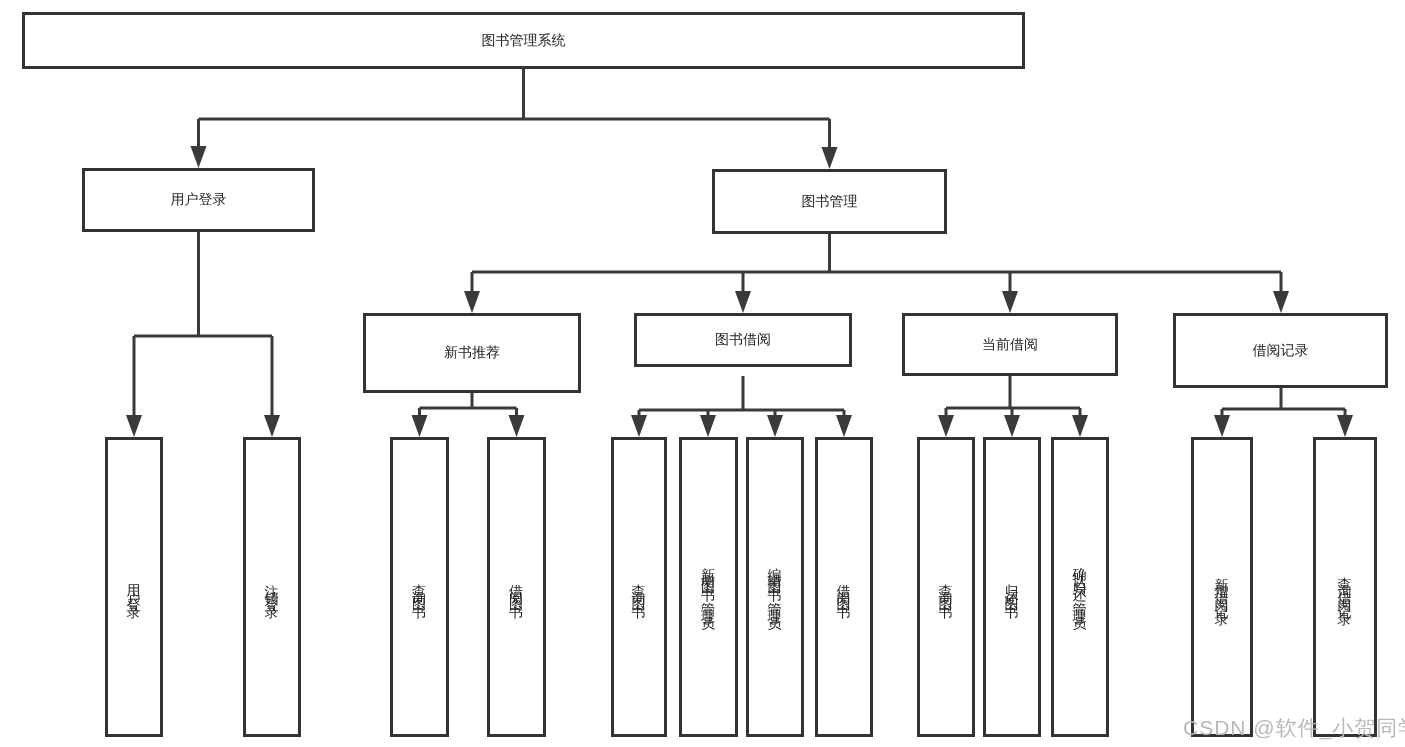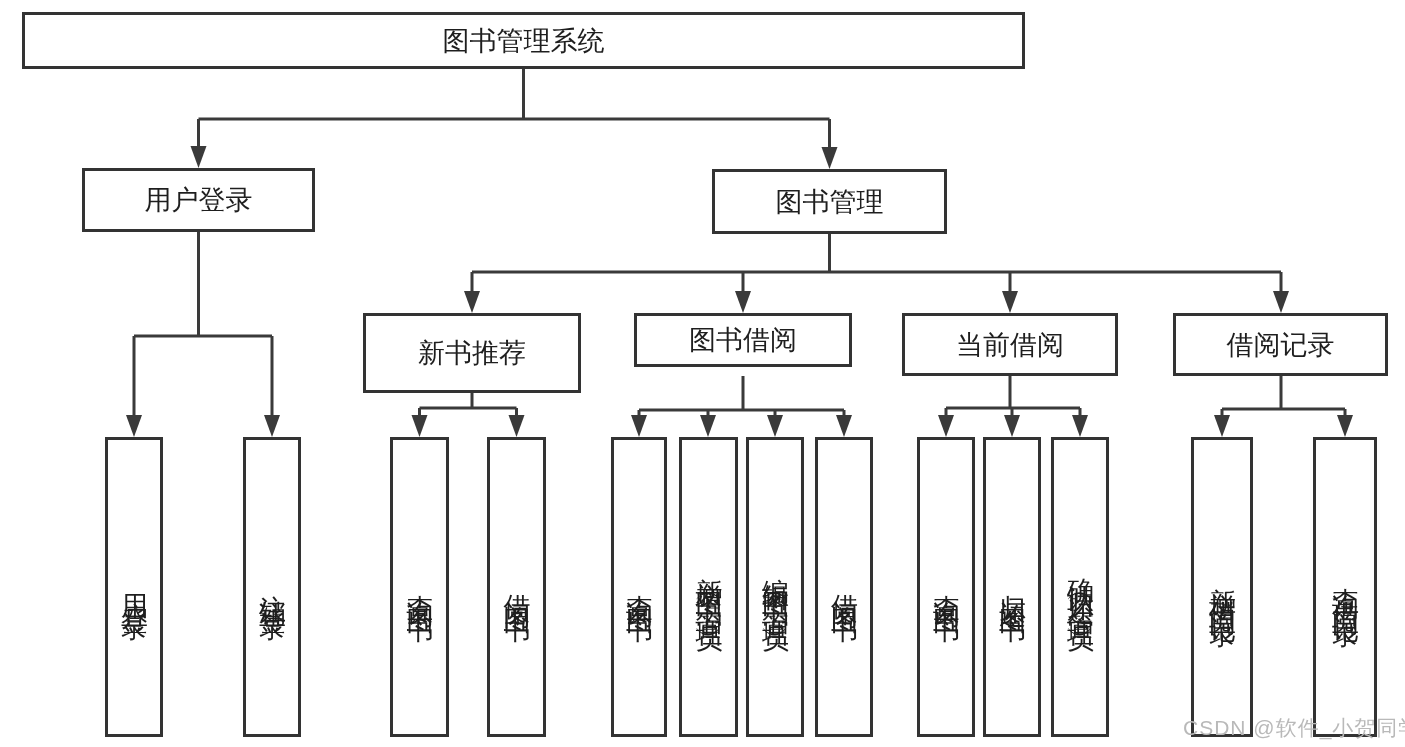--- a/index.html
+++ b/index.html
@@ -13,41 +13,41 @@
   #wires{position:absolute;left:0;top:0;z-index:1;}
   #wires path{stroke:#3a3a3a;stroke-width:3;fill:none;}
   #wires polygon{fill:#3a3a3a;stroke:none;}
   .node{
     position:absolute;
     box-sizing:border-box;
     border:3px solid #333333;
     background:#ffffff;
     display:flex;align-items:center;justify-content:center;
     color:#1e1e1e;
-    font-size:27px;
+    font-size:14px;
     z-index:2;
     text-align:center;
   }
   .vnode span{
     writing-mode:vertical-rl;
     text-orientation:mixed;
     letter-spacing:7px;
     line-height:1;
     white-space:nowrap;
   }
   
   .n-root{left:22px;top:12px;width:1003px;height:57px;}
   
   .n-ulogin{left:82px;top:168px;width:233px;height:64px;}
   .n-bmgmt{left:712px;top:169px;width:235px;height:65px;text-align:right;}
   
   .n-nbr{left:363px;top:313px;width:218px;height:80px;}
   .n-bb{left:634px;top:313px;width:218px;height:54px;align-items:center;}
   .n-cb{left:902px;top:313px;width:216px;height:63px;}
-  .n-br{left:1173px;top:313px;width:215px;height:63px;}
+  .n-br{left:1173px;top:313px;width:215px;height:75px;}
   
   .n-a1{left:105px;top:437px;width:58px;height:300px;}
   .n-a2{left:243px;top:437px;width:58px;height:300px;}
   .n-b1{left:390px;top:437px;width:59px;height:300px;}
   .n-b2{left:487px;top:437px;width:59px;height:300px;}
   .n-c1{left:611px;top:437px;width:56px;height:300px;}
   .n-c2{left:679px;top:437px;width:59px;height:300px;}
   .n-c3{left:746px;top:437px;width:58px;height:300px;}
   .n-c4{left:815px;top:437px;width:58px;height:300px;}
   .n-d1{left:917px;top:437px;width:58px;height:300px;}

